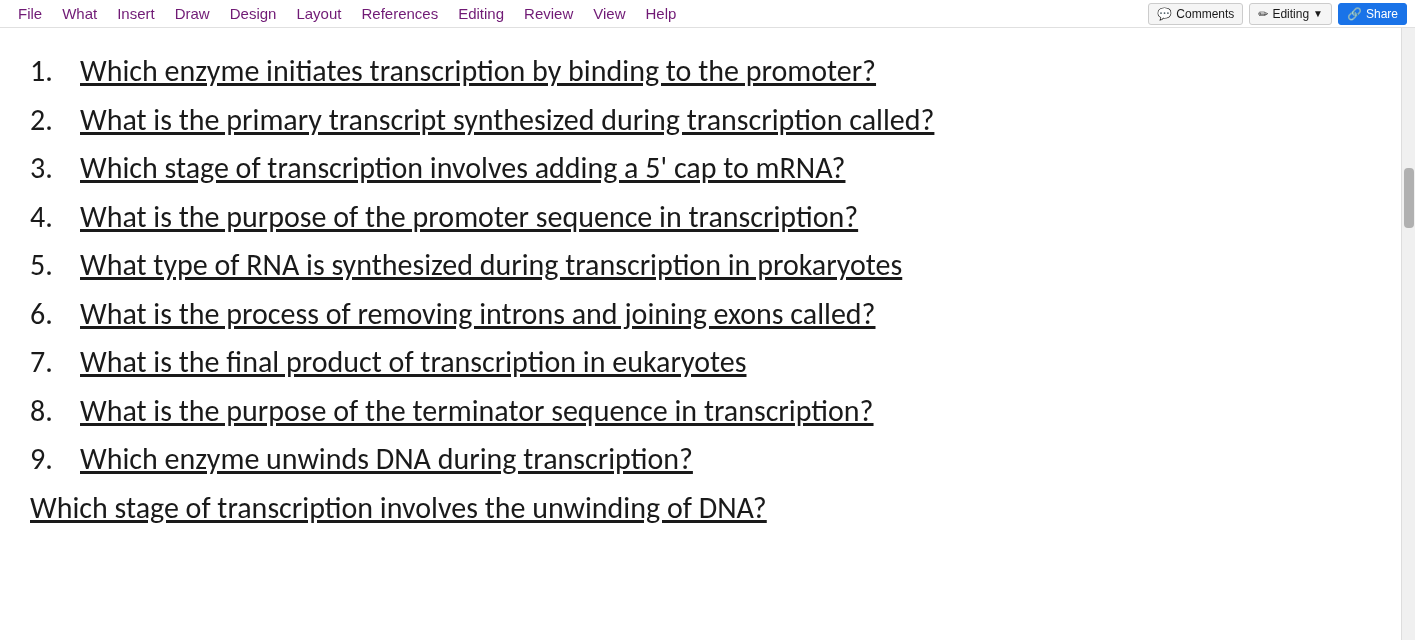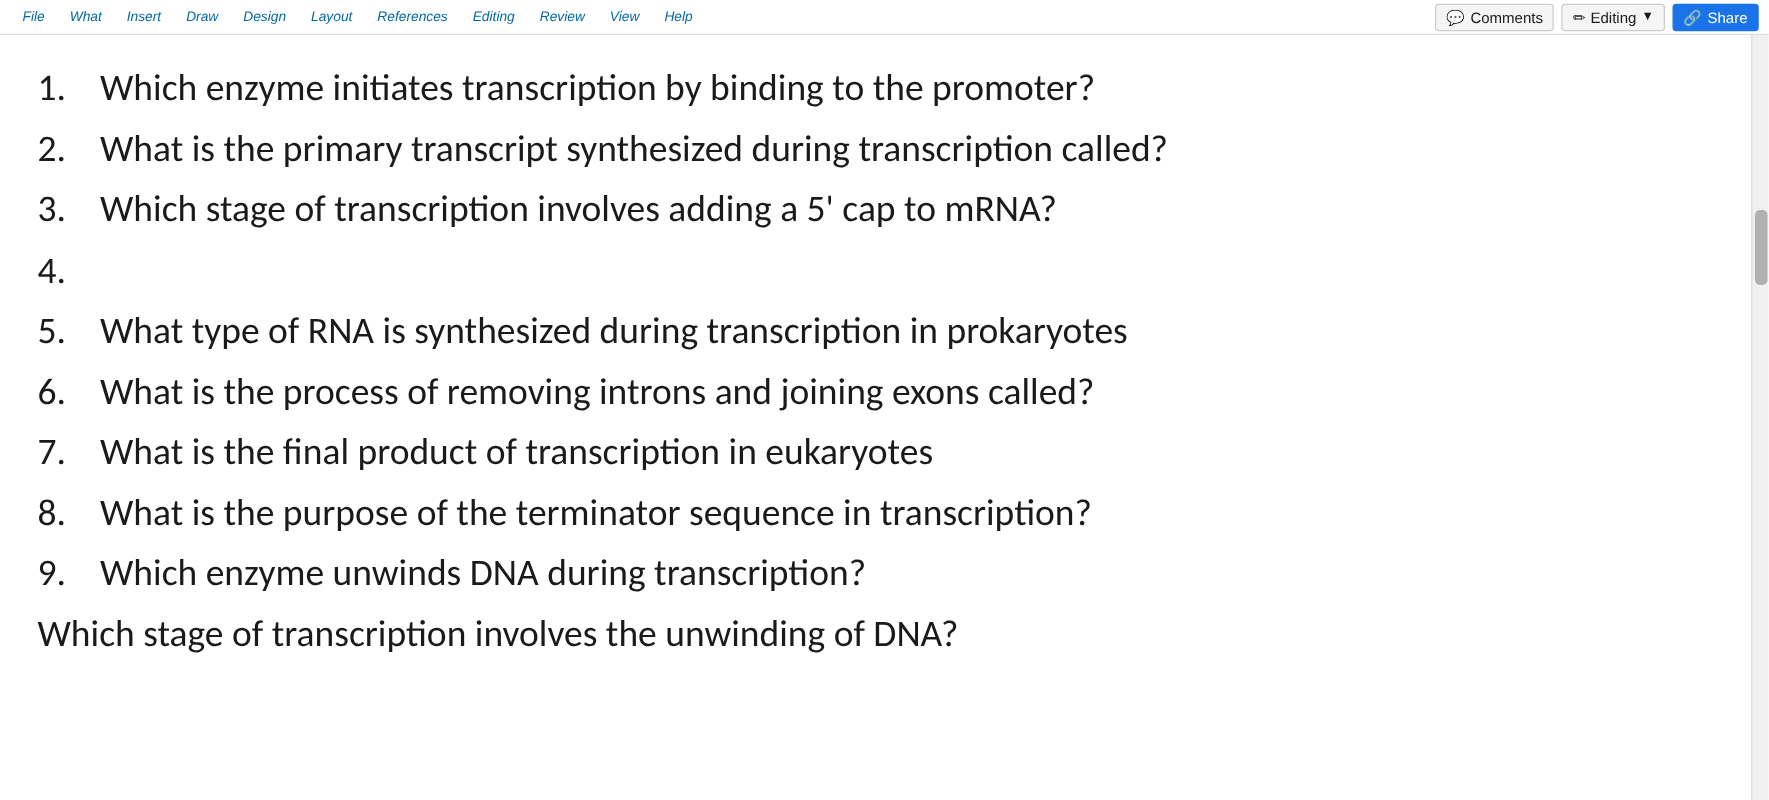--- a/index.html
+++ b/index.html
@@ -22,26 +22,25 @@
       align-items: center;
       height: 28px;
       background: #fff;
       border-bottom: 1px solid #e0e0e0;
       padding: 0 8px;
       gap: 0;
     }
 
     .menu-item {
       padding: 2px 10px;
-      font-size: 11px;
-      color: #0369a1;
+      font-size: 15px;
+      color: #701a75;
       cursor: pointer;
       user-select: none;
       border-radius: 3px;
-      font-style: italic;
     }
 
     #toolbar-right {
       margin-left: auto;
       display: flex;
       align-items: center;
       gap: 6px;
     }
 
     .toolbar-btn {
@@ -118,20 +117,21 @@
       flex-shrink: 0;
       font-family: 'Calibri', 'Georgia', serif;
     }
 
     .question-text {
       font-size: 30px;
       font-weight: 400;
       color: #1a1a1a;
       font-family: 'Calibri', 'Georgia', serif;
       line-height: 1.55;
+      text-decoration: underline;
     }
 
     
     .question-item.extra-indent .question-num {
       min-width: 90px;
     }
   </style>
 </head>
 <body>
 
@@ -175,20 +175,21 @@
         <li class="question-item">
           <span class="question-num">2.</span>
           <span class="question-text">What is the primary transcript synthesized during transcription called?</span>
         </li>
         <li class="question-item">
           <span class="question-num">3.</span>
           <span class="question-text">Which stage of transcription involves adding a 5' cap to mRNA?</span>
         </li>
         <li class="question-item">
           <span class="question-num">4.</span>
+          <span class="question-text">What is the purpose of the promoter sequence in transcription?</span>
         </li>
         <li class="question-item">
           <span class="question-num">5.</span>
           <span class="question-text">What type of RNA is synthesized during transcription in prokaryotes</span>
         </li>
         <li class="question-item">
           <span class="question-num">6.</span>
           <span class="question-text">What is the process of removing introns and joining exons called?</span>
         </li>
         <li class="question-item">

